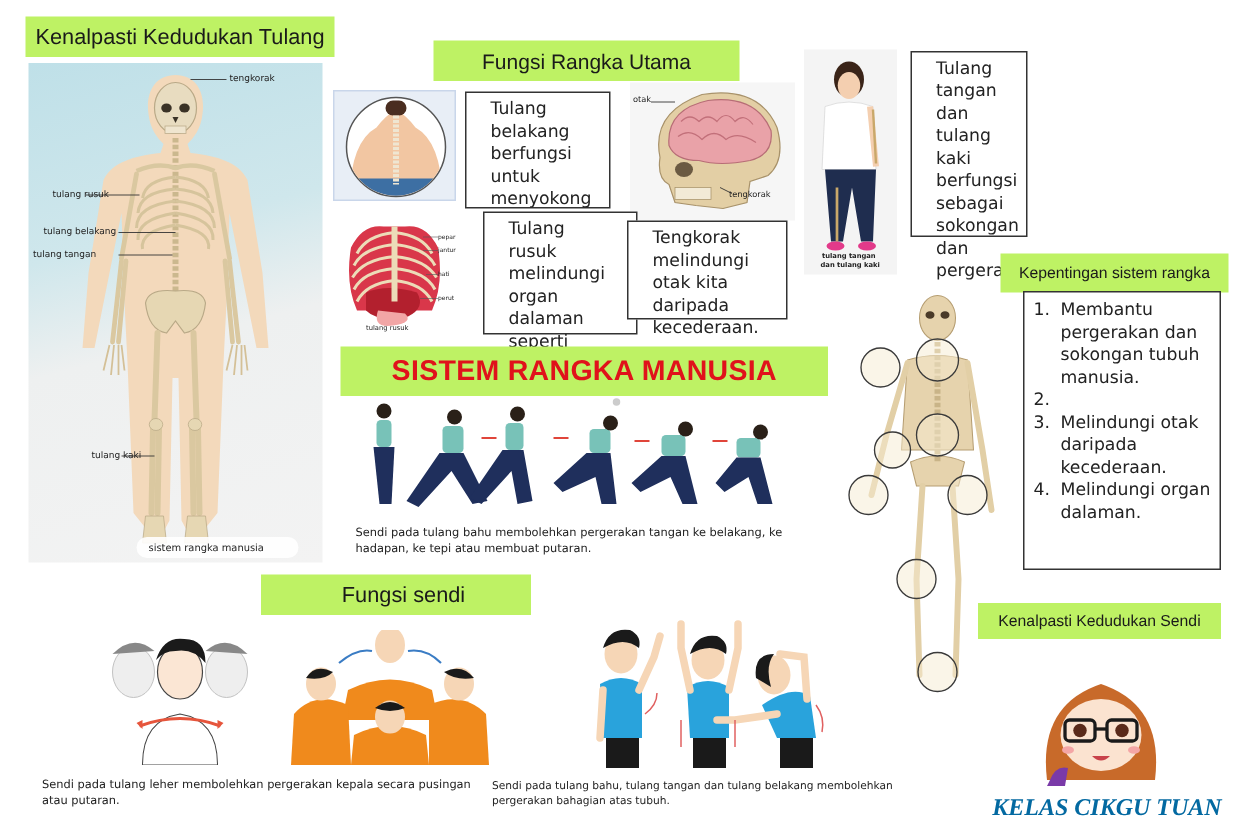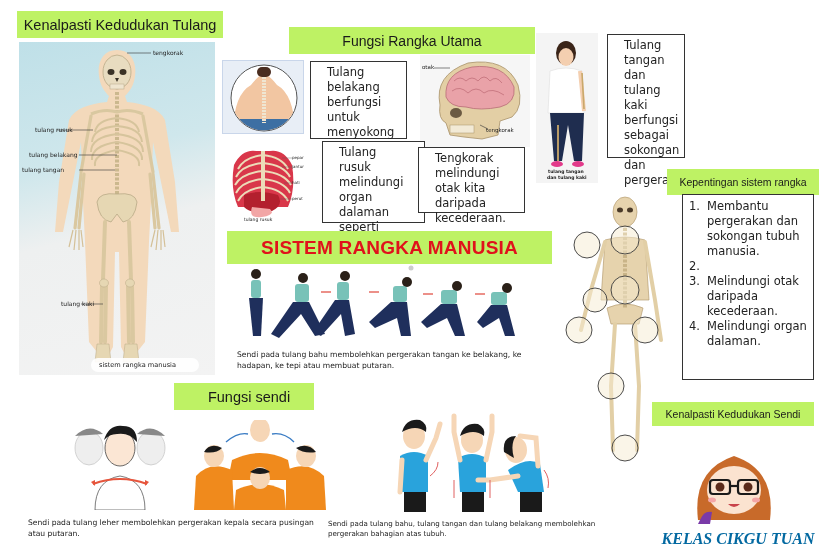--- a/index.html
+++ b/index.html
@@ -86,21 +86,21 @@
     <rect x="72" y="316" width="108" height="14" rx="7" fill="#ffffff" opacity="0.9"></rect>
   </svg>
   <span class="lbl" style="left:134px;top:7px;">tengkorak</span>
   <span class="lbl" style="left:16px;top:84px;">tulang rusuk</span>
   <span class="lbl" style="left:10px;top:109px;">tulang belakang</span>
   <span class="lbl" style="left:3px;top:124px;">tulang tangan</span>
   <span class="lbl" style="left:42px;top:258px;">tulang kaki</span>
   <span class="lbl" style="left:80px;top:319px;font-size:6.6px;">sistem rangka manusia</span>
 </div>
 
-<div class="banner" style="left:289px;top:27px;width:246px;height:27px;font-size:14px;">
+<div class="banner" style="left:289px;top:27px;width:204px;height:27px;font-size:14px;">
   <span>Fungsi Rangka Utama</span>
 </div>
 
 <div class="imgpanel" style="left:222px;top:60px;width:82px;height:74px;background:#e8eef6;border:1px solid #c9d6ea;">
   <svg width="82" height="74" viewBox="0 0 82 74">
     <circle cx="41" cy="37" r="33" fill="#fff" stroke="#555" stroke-width="1"></circle>
     <clipPath id="cc">
         <circle cx="41" cy="37" r="32.5"></circle>
       </clipPath>
     <g clip-path="url(#cc)">
@@ -286,21 +286,21 @@
       <circle cx="46" cy="196" r="13" fill="rgba(245,235,210,0.5)"></circle>
       <circle cx="60" cy="258" r="13" fill="rgba(245,235,210,0.5)"></circle>
     </g>
   </svg>
 </div>
 
 <div class="banner" style="left:652px;top:402px;width:162px;height:24px;font-size:10.5px;">
   <span>Kenalpasti Kedudukan Sendi</span>
 </div>
 
-<div class="banner" style="left:174px;top:383px;width:140px;height:27px;font-size:14.5px;padding-left:10px;">
+<div class="banner" style="left:174px;top:383px;width:180px;height:27px;font-size:14.5px;padding-left:10px;">
   <span>Fungsi sendi</span>
 </div>
 
 <div class="imgpanel" style="left:65px;top:418px;width:110px;height:92px;">
   <svg width="110" height="92" viewBox="0 0 110 92">
     <ellipse cx="24" cy="30" rx="14" ry="17" fill="#eeeeee" stroke="#bbb" stroke-width="0.6"></ellipse>
     <ellipse cx="86" cy="30" rx="14" ry="17" fill="#eeeeee" stroke="#bbb" stroke-width="0.6"></ellipse>
     <path d="M10 18 Q24 4 38 16" fill="#888"></path>
     <path d="M72 16 Q86 4 100 18" fill="#888"></path>
     <ellipse cx="55" cy="30" rx="15" ry="18" fill="#fbe6d4" stroke="#444" stroke-width="0.8"></ellipse>

